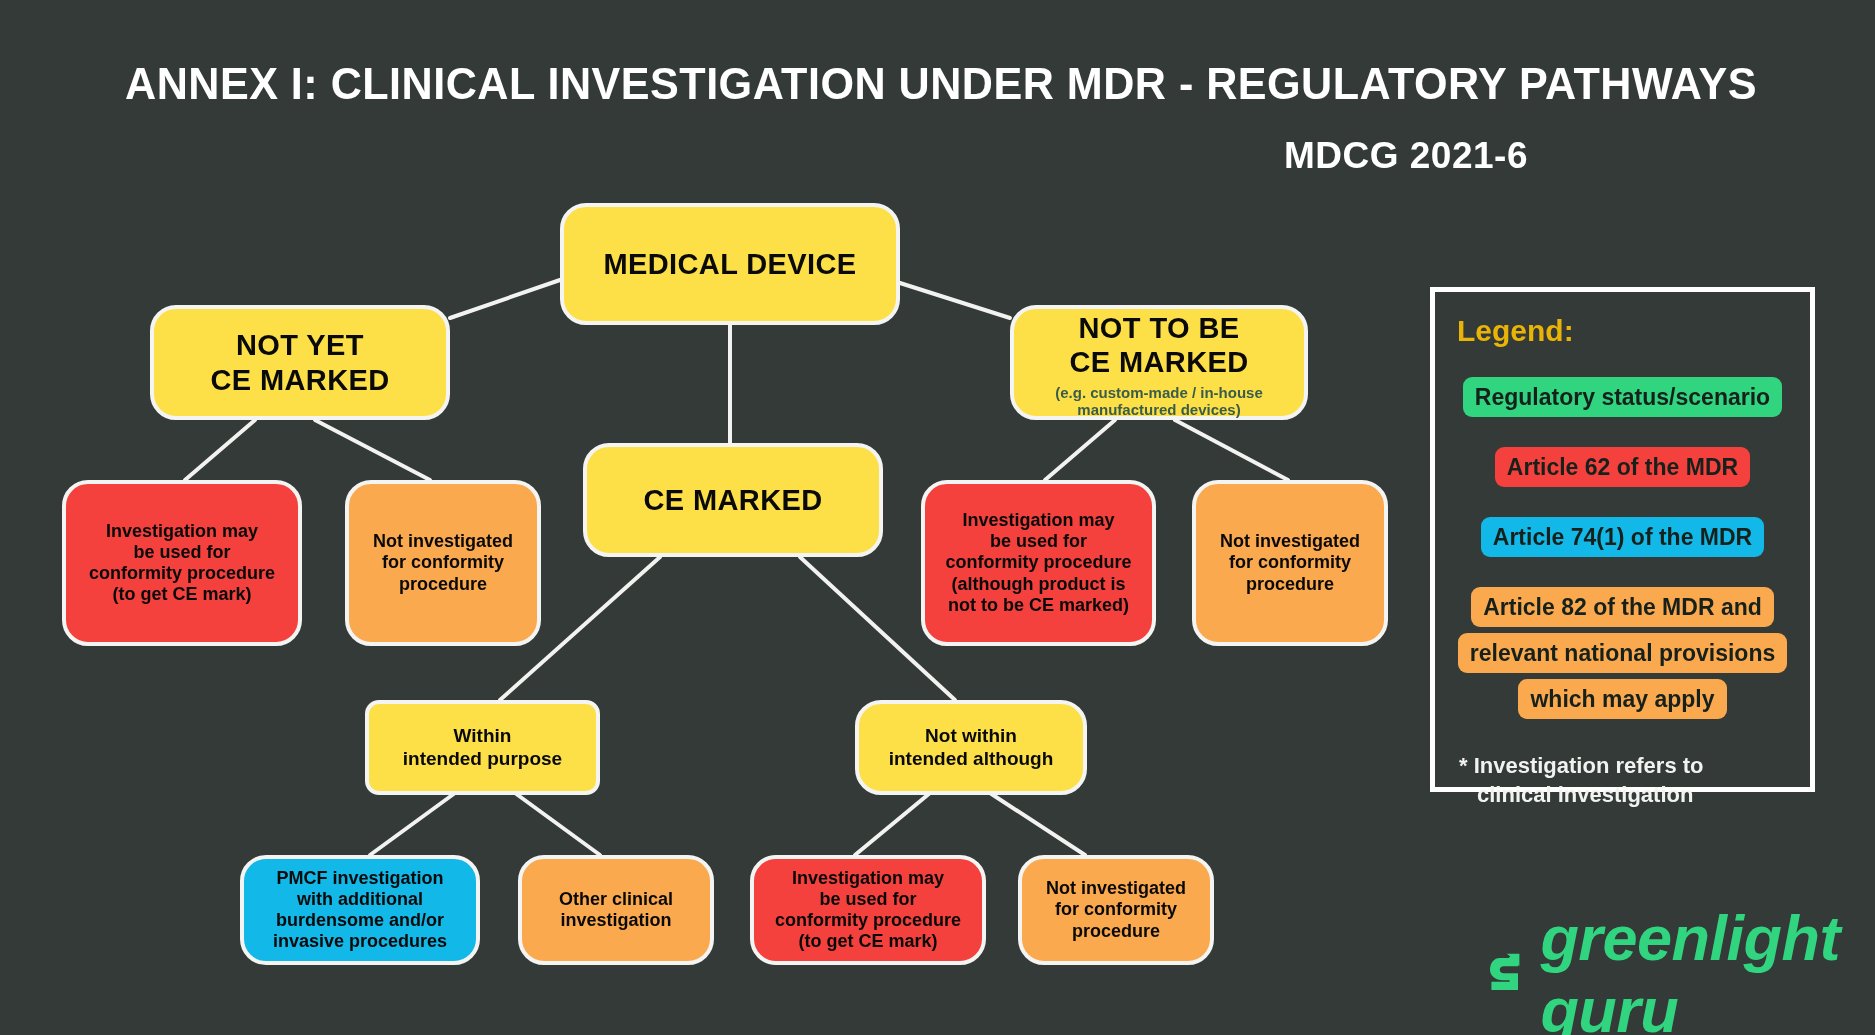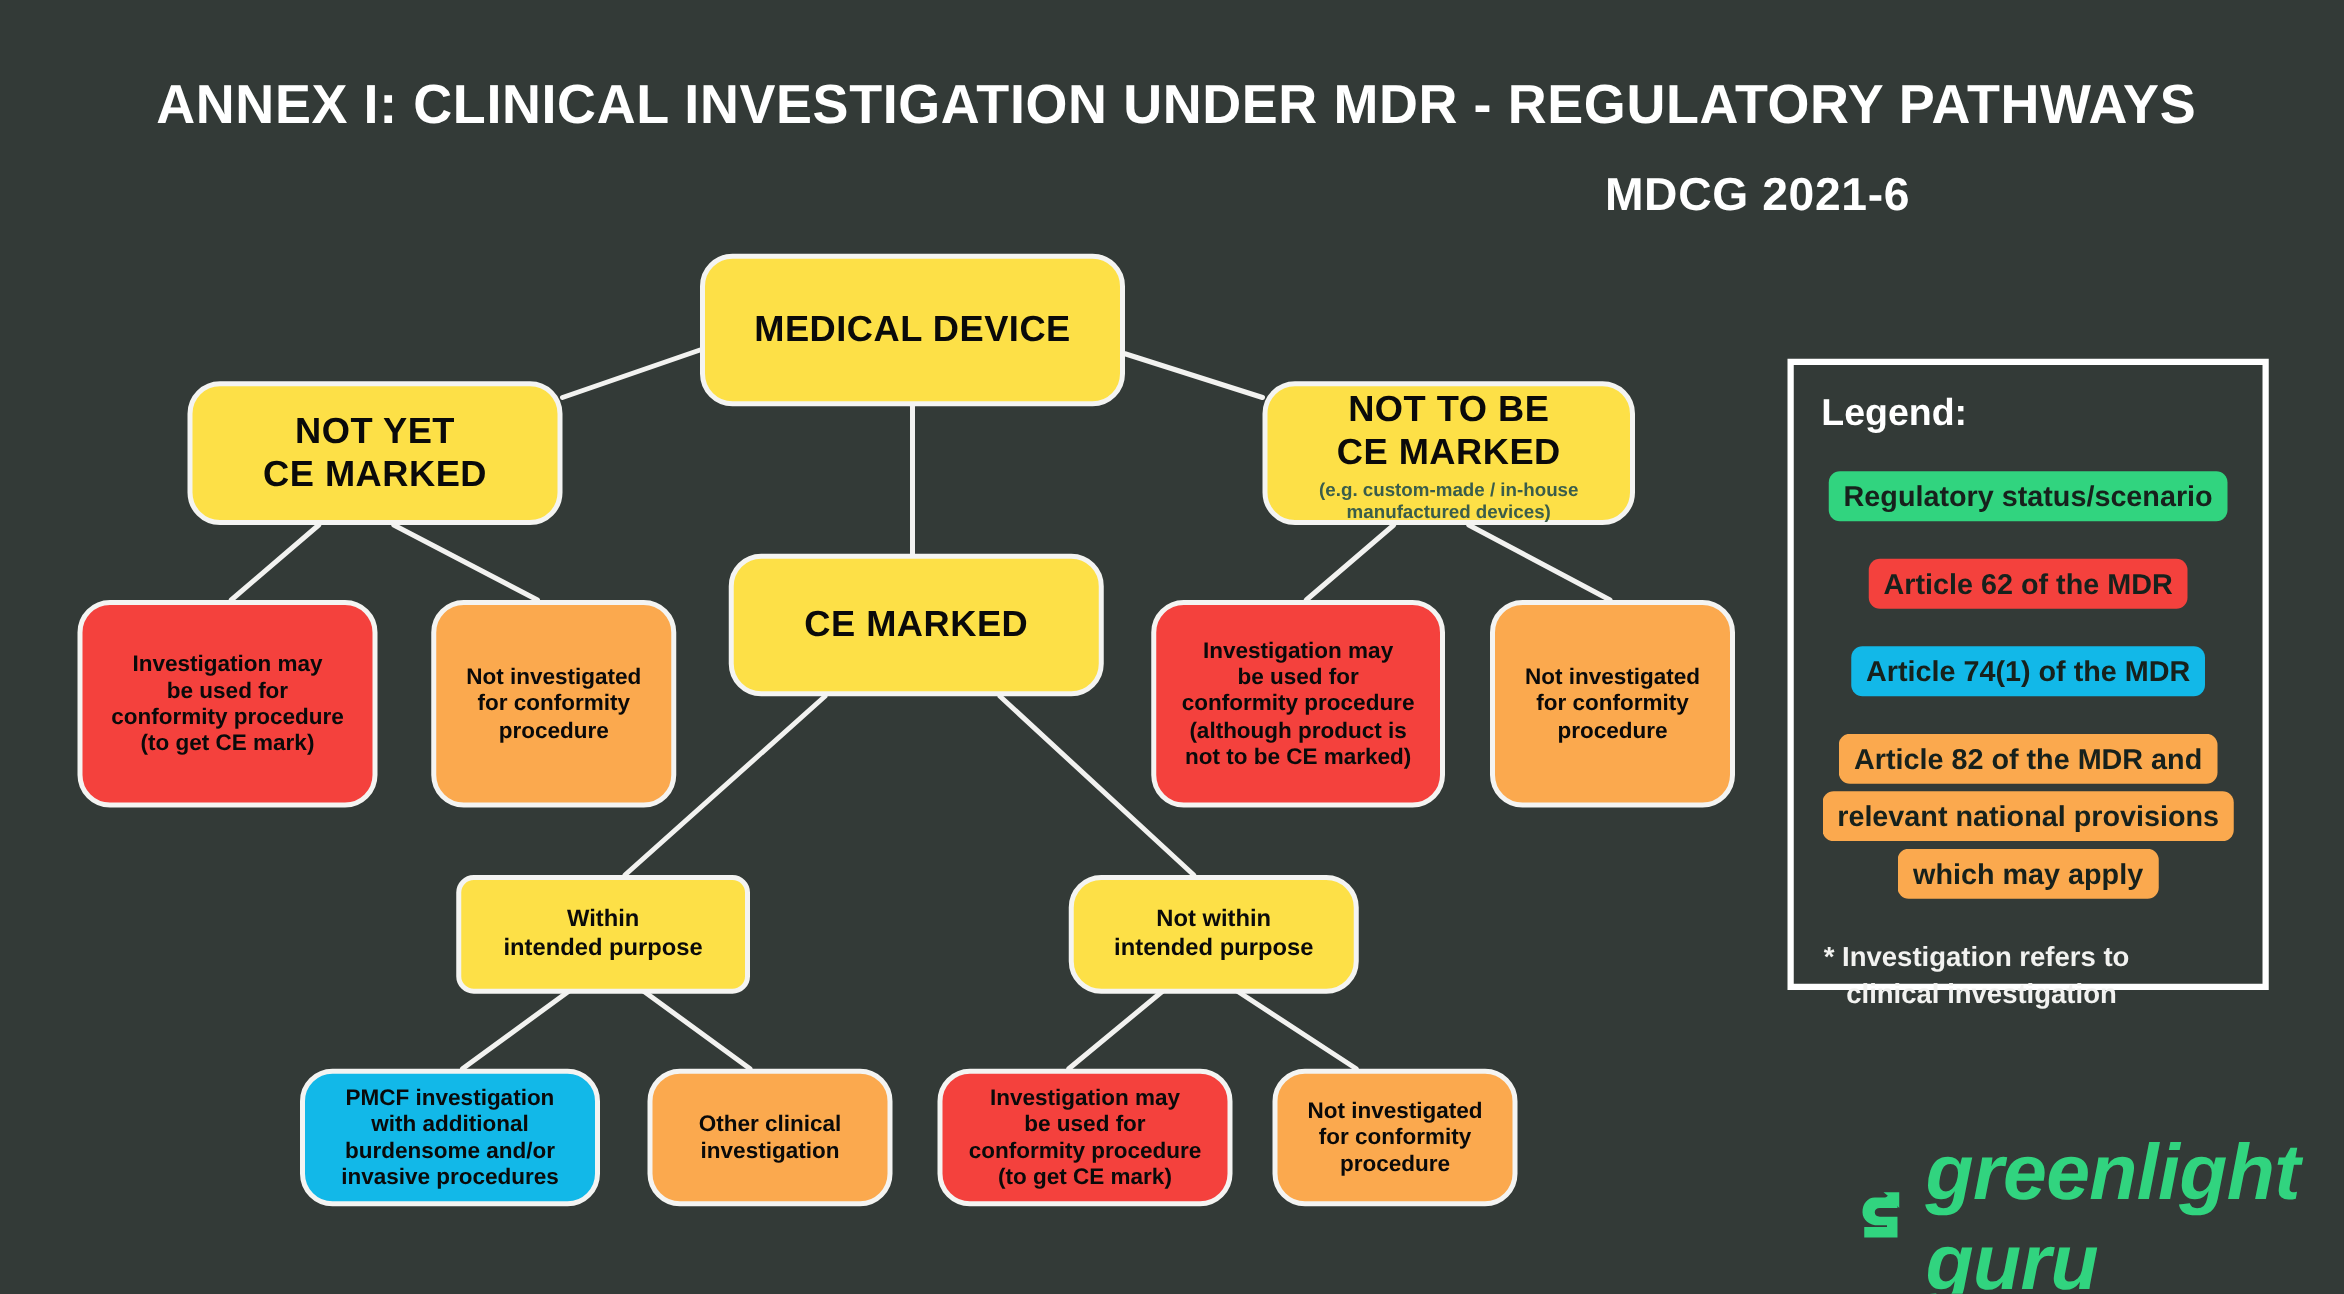--- a/index.html
+++ b/index.html
@@ -56,21 +56,21 @@
 
   
   .legend{
     position:absolute;left:1430px;top:287px;width:385px;height:505px;
     border:5px solid #ffffff;
     box-sizing:border-box;
     z-index:3;
     padding:22px 18px 0 18px;
   }
   .legend-title{
-    color:#ffffff;font-weight:800;font-size:30px;margin:0 0 26px 4px;
+    color:#eab308;font-weight:800;font-size:30px;margin:0 0 26px 4px;
   }
   .legend-row{margin-bottom:24px;text-align:center;}
   .legend-row .chip{
     display:inline;
     font-weight:700;font-size:23px;color:#17211c;
     padding:7px 12px;
     border-radius:9px;
     box-decoration-break:clone;-webkit-box-decoration-break:clone;
     line-height:2.0;
   }
@@ -171,21 +171,21 @@
 procedure</span>
   </div>
 
   <div class="node green" style="left:365px;top:700px;width:235px;height:95px;border-radius:14px;">
     <span class="inner mid" style="white-space:pre-line;">Within
 intended purpose</span>
   </div>
 
   <div class="node green" style="left:855px;top:700px;width:232px;height:95px;">
     <span class="inner mid" style="white-space:pre-line;">Not within
-intended purpose</span>
+intended although</span>
   </div>
 
   <div class="node blue" style="left:240px;top:855px;width:240px;height:110px;">
     <span class="inner small" style="white-space:pre-line;">PMCF investigation
 with additional
 burdensome and/or
 invasive procedures</span>
   </div>
 
   <div class="node orange" style="left:518px;top:855px;width:196px;height:110px;">

